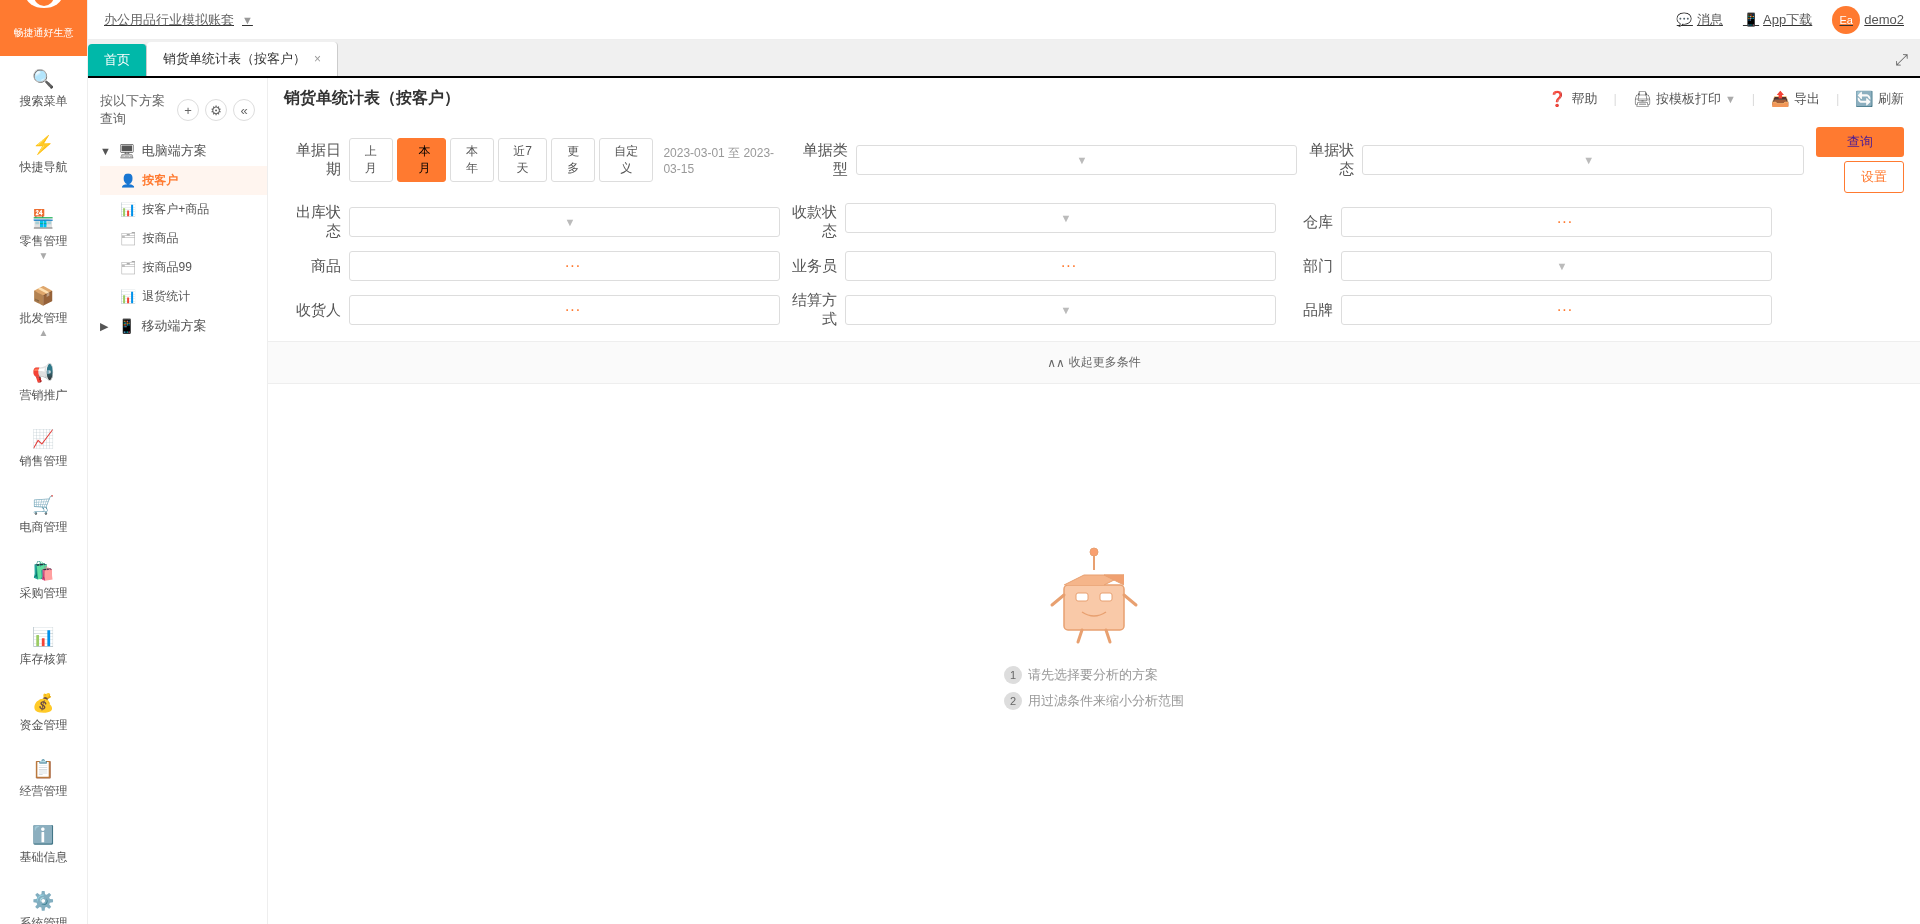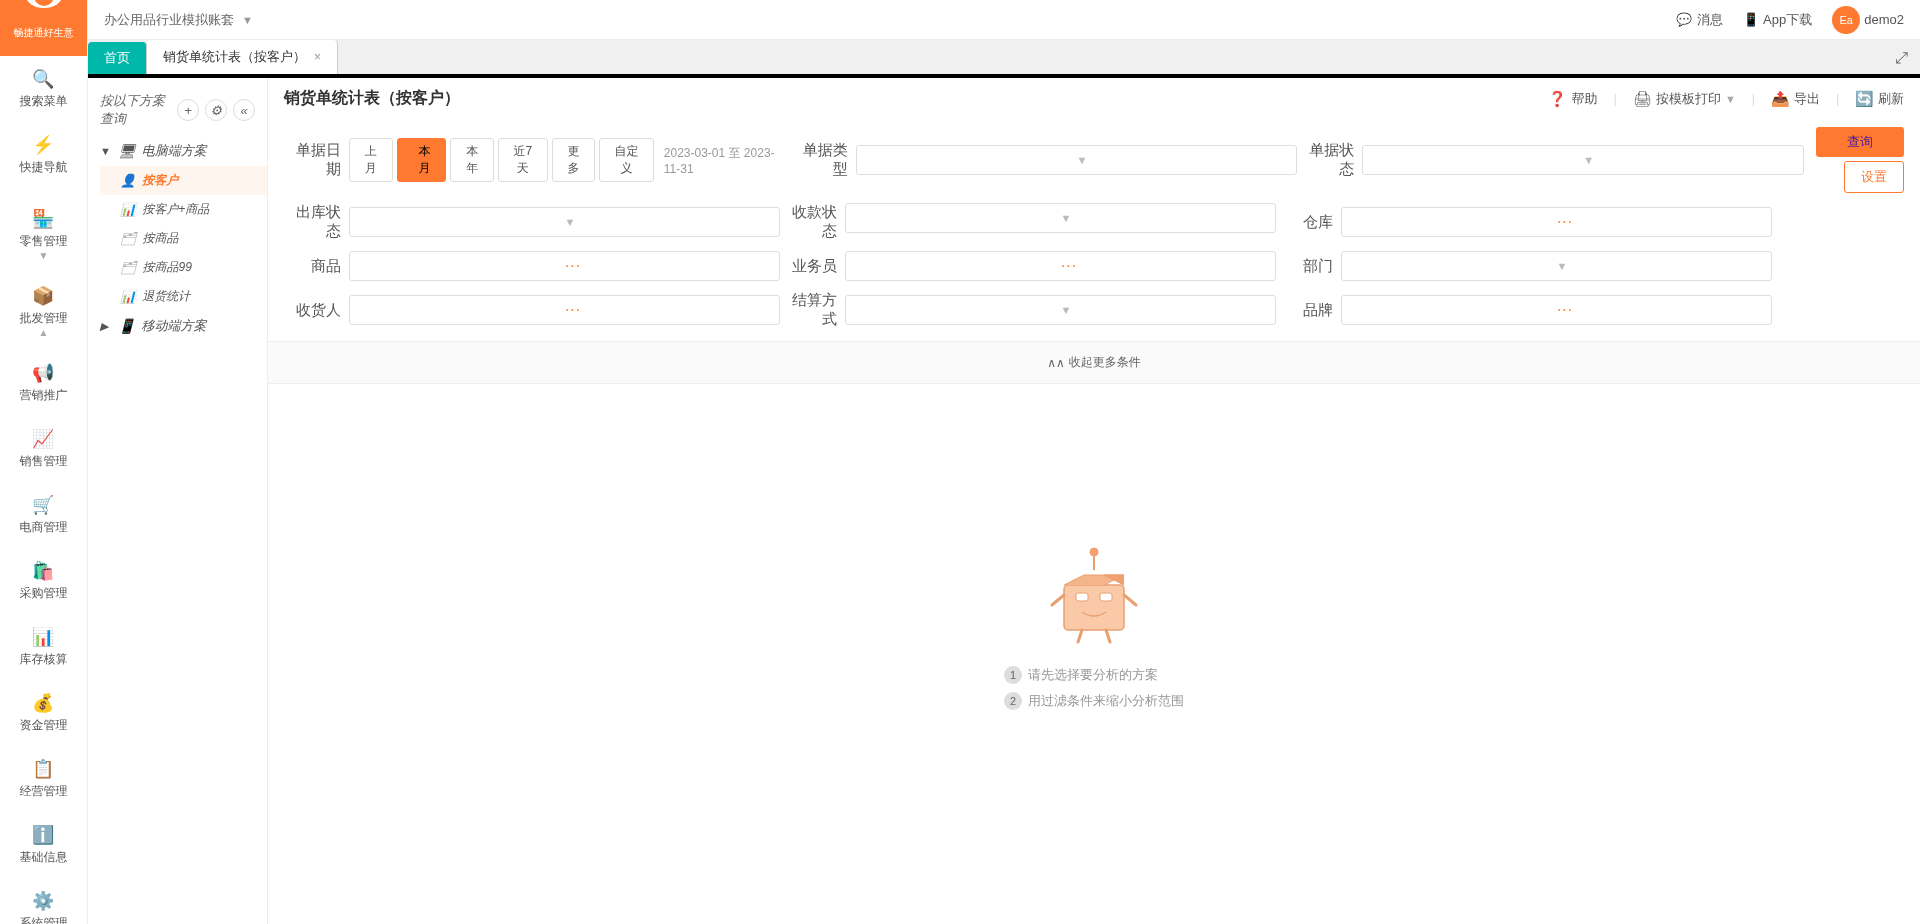--- a/index.html
+++ b/index.html
@@ -13,39 +13,39 @@
     .logo-text { font-size: 10px; color: #fff; margin-top: 18px; }
 
     .nav-item { width: 100%; padding: 12px 0; display: flex; flex-direction: column; align-items: center; cursor: pointer; color: #555; font-size: 12px; border-bottom: none; }
     .nav-item .nav-icon { font-size: 18px; margin-bottom: 3px; }
     .nav-divider { width: 60%; height: 1px; background: #eee; margin: 4px auto; }
 
     
     .main { flex: 1; display: flex; flex-direction: column; height: 924px; overflow: hidden; }
 
     
-    .topbar { height: 40px; background: #fff; border-bottom: 1px solid #eee; display: flex; align-items: center; padding: 16px 16px; justify-content: space-between; flex-shrink: 0; }
+    .topbar { height: 40px; background: #fff; border-bottom: 1px solid #eee; display: flex; align-items: center; padding: 16px 16px; justify-content: space-between; flex-shrink: 0; text-decoration: underline; }
     .topbar-left { display: flex; align-items: center; gap: 8px; color: #666; font-size: 13px; }
     .topbar-right { display: flex; align-items: center; gap: 20px; font-size: 13px; color: #555; }
     .topbar-right-item { display: flex; align-items: center; gap: 4px; cursor: pointer; }
     .user-avatar { width: 28px; height: 28px; border-radius: 50%; background: #ff7a30; display: flex; align-items: center; justify-content: center; color: #fff; font-size: 11px; overflow: hidden; }
 
     
-    .tabs { height: 38px; background: #f0f0f0; display: flex; align-items: flex-end; padding: 0 0 0 0; flex-shrink: 0; border-bottom: 4px solid #000000; }
+    .tabs { height: 38px; background: #f0f0f0; display: flex; align-items: flex-end; padding: 0 0 0 0; flex-shrink: 0; border-bottom: 2px solid #000000; }
     .tab { height: 32px; padding: 0 16px; display: flex; align-items: center; gap: 8px; background: #e0e0e0; border-right: 1px solid #ccc; cursor: pointer; font-size: 13px; color: #666; border-radius: 4px 4px 0 0; }
     .tab.active { background: #fff; color: #333; height: 34px; }
     .tab-home { background: #00b8a9; color: #fff; }
     .tab-close { color: #999; font-size: 12px; cursor: pointer; }
     .tab-expand { margin-left: auto; padding: 0 12px; font-size: 16px; color: #666; cursor: pointer; display: flex; align-items: center; height: 32px; }
 
     
     .page-content { flex: 1; overflow: hidden; display: flex; }
 
     
-    .left-panel { width: 180px; background: #fff; border-right: 1px solid #eee; padding: 8px 0; flex-shrink: 0; height: 100%; overflow-y: auto; font-style: italic; }
+    .left-panel { width: 180px; background: #fff; border-right: 1px solid #eee; padding: 8px 0; flex-shrink: 0; height: 100%; overflow-y: auto; }
     .left-panel-header { display: flex; align-items: center; padding: 6px 12px; justify-content: space-between; }
     .left-panel-title { font-size: 13px; color: #666; }
     .left-panel-actions { display: flex; gap: 6px; }
     .left-action-btn { width: 22px; height: 22px; border-radius: 50%; border: 1px solid #ddd; background: #fff; display: flex; align-items: center; justify-content: center; cursor: pointer; font-size: 13px; color: #666; }
 
     .tree-section { padding: 2px 0; }
     .tree-item { display: flex; align-items: center; padding: 6px 12px; cursor: pointer; font-size: 13px; color: #555; }
     .tree-toggle { width: 14px; margin-right: 4px; font-size: 11px; }
     .tree-icon { margin-right: 6px; font-size: 14px; }
     .tree-label { font-size: 13px; }
@@ -286,21 +286,21 @@
 
           <div style="display:flex;align-items:center;flex:1;">
             <span class="filter-lbl">单据日期</span>
             <div style="display:flex;align-items:center;gap:4px;">
               <button class="date-btn">上月</button>
               <button class="date-btn active">本月</button>
               <button class="date-btn">本年</button>
               <button class="date-btn">近7天</button>
               <button class="date-btn">更多</button>
               <button class="date-btn">自定义</button>
-              <span style="font-size:12px;color:#999;margin-left:6px;">2023-03-01 至 2023-11-31</span>
+              <span style="font-size:12px;color:#999;margin-left:6px;">2023-03-01 至 2023-03-15</span>
             </div>
           </div>
 
           <div style="display:flex;align-items:center;flex:1;">
             <span class="filter-lbl">单据类型</span>
             <div class="filter-ctrl" style="flex:1;">
               <span></span>
               <span class="arr">▼</span>
             </div>
           </div>

